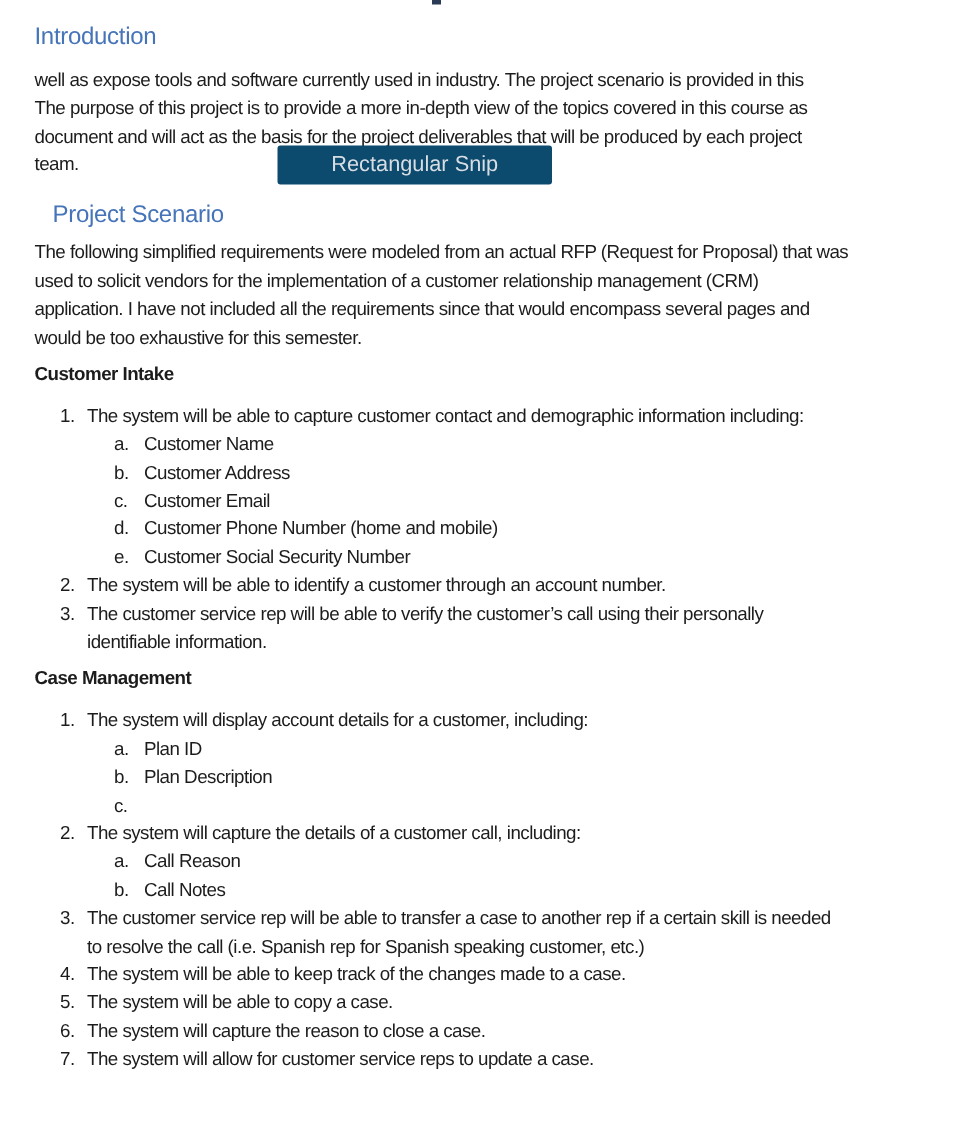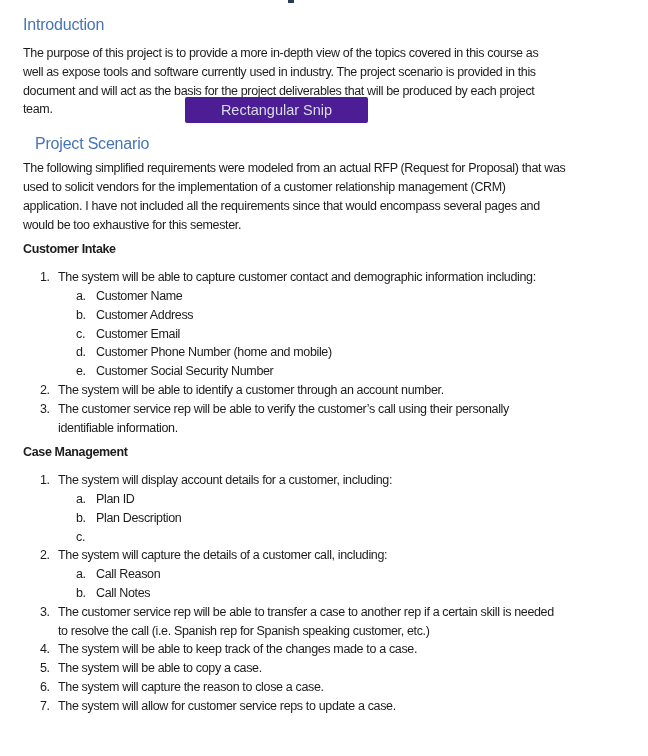--- a/index.html
+++ b/index.html
@@ -53,42 +53,42 @@
   .li .txt { flex: 1 1 auto; min-width: 0; }
   .li.sub .num {
     flex: 0 0 20px;
     margin-left: 53px;
   }
   
   .snip-tooltip {
     position: absolute;
     left: 185px; top: 97px;
     width: 183px; height: 26px;
-    background: #4c1d95;
+    background: #0c4a6e;
     color: #d8dde4;
     font-size: 14.5px;
     line-height: 26px;
     text-align: center;
     letter-spacing: 0px;
     border-radius: 2px;
     pointer-events: none;
     white-space: nowrap;
   }
 </style>
 </head>
 <body>
 
 <div class="doc">
 
   <div class="crop-fragment"></div>
 
   <h2 class="doc-heading first">Introduction</h2>
   <div class="para">
+    <span class="line">well as expose tools and software currently used in industry. The project scenario is provided in this</span>
     <span class="line">The purpose of this project is to provide a more in-depth view of the topics covered in this course as</span>
-    <span class="line">well as expose tools and software currently used in industry. The project scenario is provided in this</span>
     <span class="line">document and will act as the basis for the project deliverables that will be produced by each project</span>
     <span class="line">team.</span>
   </div>
 
   <h2 class="doc-heading second">Project Scenario</h2>
   <div class="para">
     <span class="line">The following simplified requirements were modeled from an actual RFP (Request for Proposal) that was</span>
     <span class="line">used to solicit vendors for the implementation of a customer relationship management (CRM)</span>
     <span class="line">application. I have not included all the requirements since that would encompass several pages and</span>
     <span class="line">would be too exhaustive for this semester.</span>

